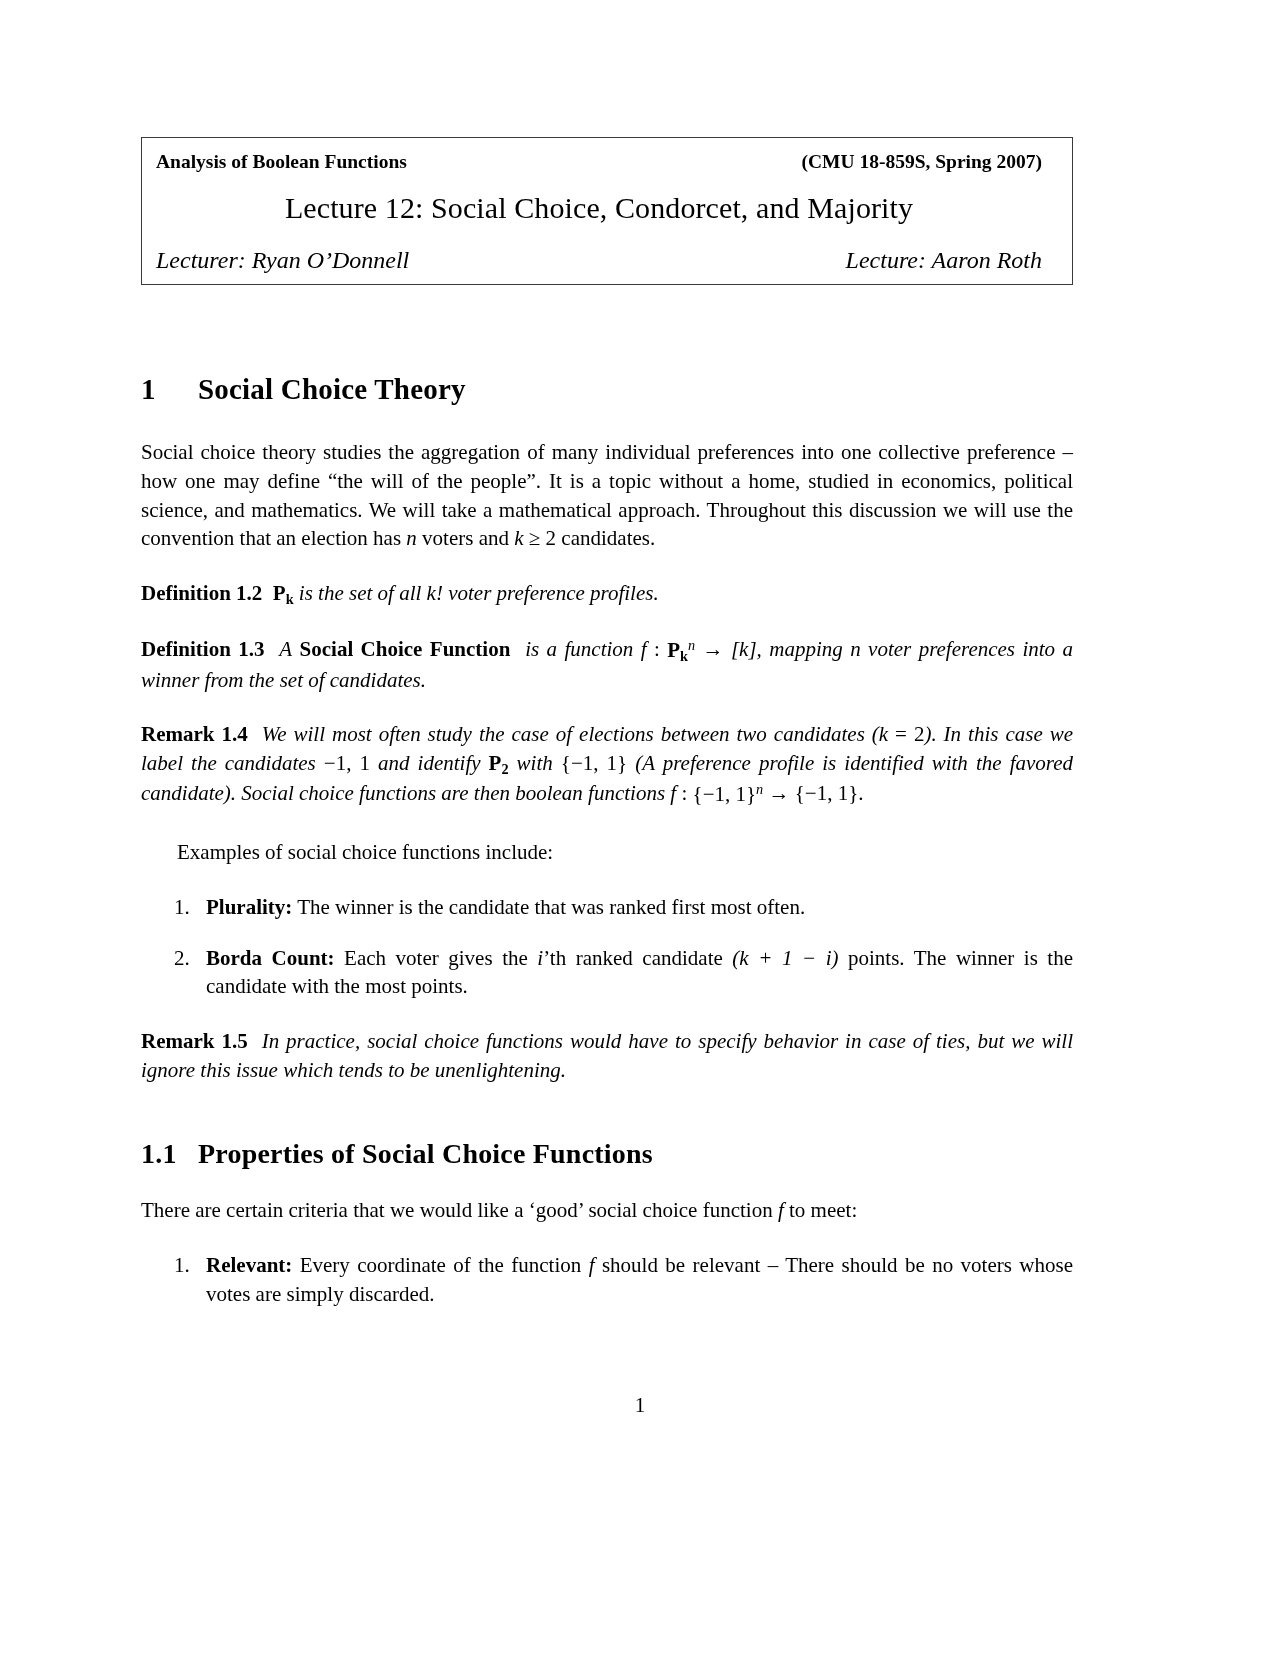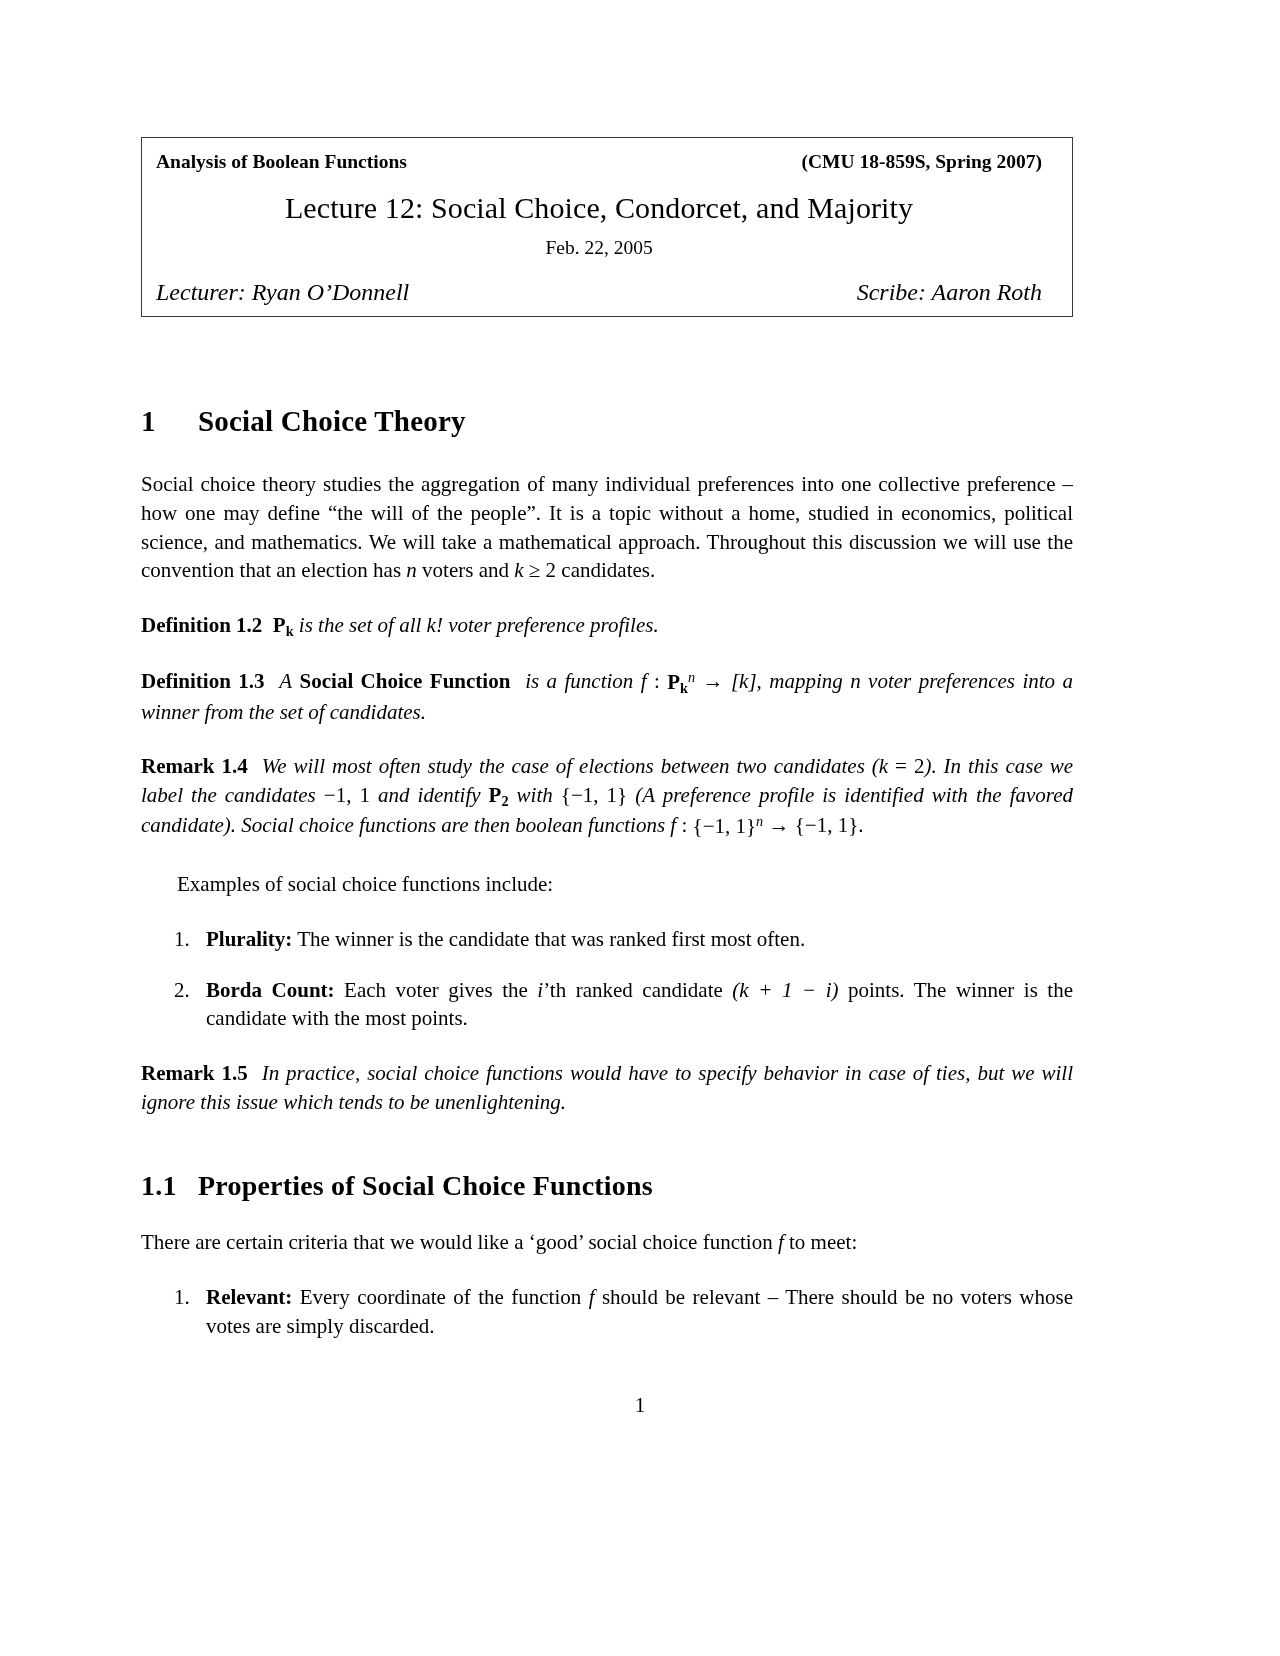--- a/index.html
+++ b/index.html
@@ -175,24 +175,23 @@
 <div class="page">
 
   <div class="content">
 
     <div class="headerbox">
       <div class="hb-row">
         <span class="left">Analysis of Boolean Functions</span>
         <span class="right">(CMU 18-859S, Spring 2007)</span>
       </div>
       <div class="hb-title">Lecture 12: Social Choice, Condorcet, and Majority</div>
-      <div class="hb-date">Feb. 22, 2005</div>
       <div class="hb-credits">
         <span>Lecturer: Ryan O’Donnell</span>
-        <span>Scribe: Aaron Roth</span>
+        <span>Lecture: Aaron Roth</span>
       </div>
     </div>
 
     <h1 class="sec-h1">
       <span class="num">1</span><span>Social Choice Theory</span>
     </h1>
 
     <p class="body first"><span>Social choice theory studies the aggregation of many individual preferences into one collective preference – how one may define “the will of the people”. It is a topic without a home, studied in economics, political science, and mathematics. We will take a mathematical approach. Throughout this discussion we will use the convention that an election has </span><span class="mi">n</span><span> voters and </span><span class="mi">k</span><span class="mr nbsp"> ≥ </span><span class="mr">2</span><span> candidates.</span></p>
 
 

